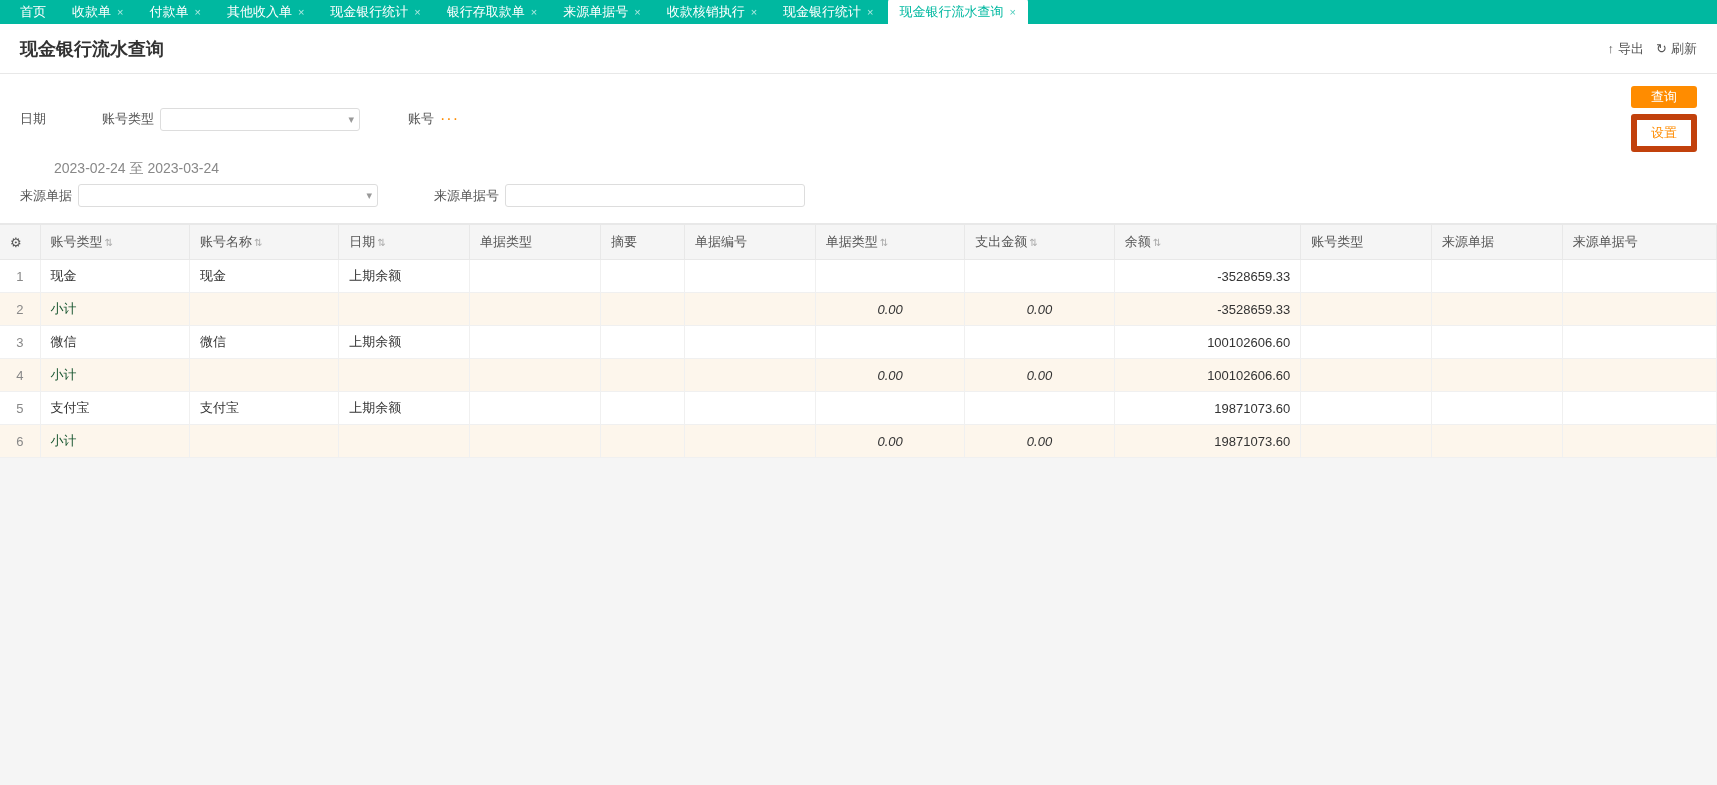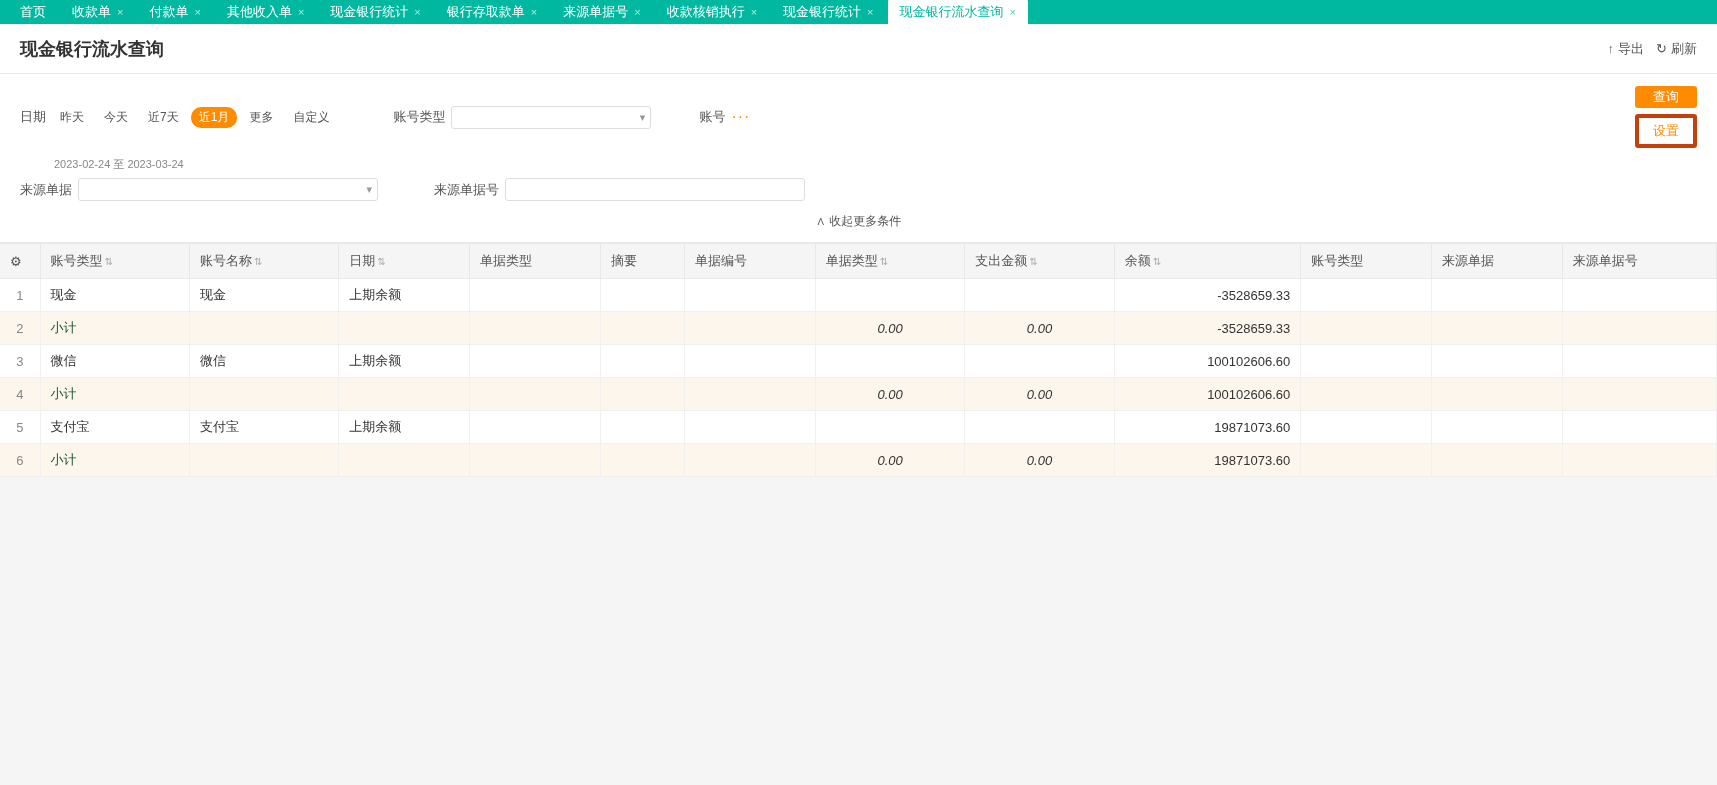--- a/index.html
+++ b/index.html
@@ -94,21 +94,21 @@
       border-radius: 3px;
       font-size: 12px;
       color: #555;
     }
     .date-opt.active {
       background: #ff8c00;
       color: #fff;
       border-radius: 10px;
     }
     .date-range {
-      font-size: 11px;
+      font-size: 14px;
       color: #888;
     }
     .filter-select {
       border: 1px solid #ddd;
       border-radius: 3px;
       padding: 3px 24px 3px 8px;
       font-size: 13px;
       color: #333;
       background: #fff;
       min-width: 160px;
@@ -146,21 +146,21 @@
     .query-btn {
       background: #ff8c00;
       color: #fff;
       border: none;
       border-radius: 3px;
       padding: 2px 18px;
       cursor: pointer;
       font-size: 13px;
     }
     .settings-btn {
-      border: 4px solid #c2410c;
+      border: 6px solid #c2410c;
       color: #ff8c00;
       background: #fff;
       border-radius: 3px;
       padding: 4px 14px;
       cursor: pointer;
       font-size: 13px;
     }
     .action-col {
       display: flex;
       flex-direction: column;
@@ -291,28 +291,20 @@
       <span>刷新</span>
     </div>
   </div>
 </div>
 
 <div class="filter-area">
   <div class="filter-row">
 
     <div class="filter-group">
       <span class="filter-label">日期</span>
-      <div class="date-options">
-        <span class="date-opt">昨天</span>
-        <span class="date-opt">今天</span>
-        <span class="date-opt">近7天</span>
-        <span class="date-opt active">近1月</span>
-        <span class="date-opt">更多</span>
-        <span class="date-opt">自定义</span>
-      </div>
     </div>
 
     <div class="filter-group" style="margin-left: 40px;">
       <span class="filter-label">账号类型</span>
       <div class="select-wrapper">
         <select class="filter-select" style="min-width: 200px;">
           <option value=""></option>
         </select>
       </div>
     </div>
@@ -340,23 +332,20 @@
           <option value=""></option>
         </select>
       </div>
     </div>
     <div class="filter-group" style="margin-left: 40px;">
       <span class="filter-label">来源单据号</span>
       <input type="text" class="filter-input" style="min-width: 300px;">
     </div>
   </div>
 
-  <div class="collapse-bar">
-    <span>∧ 收起更多条件</span>
-  </div>
 </div>
 
 <div class="table-area">
   <table>
     <thead>
       <tr>
         <th>
           <span>⚙</span>
         </th>
         <th>

